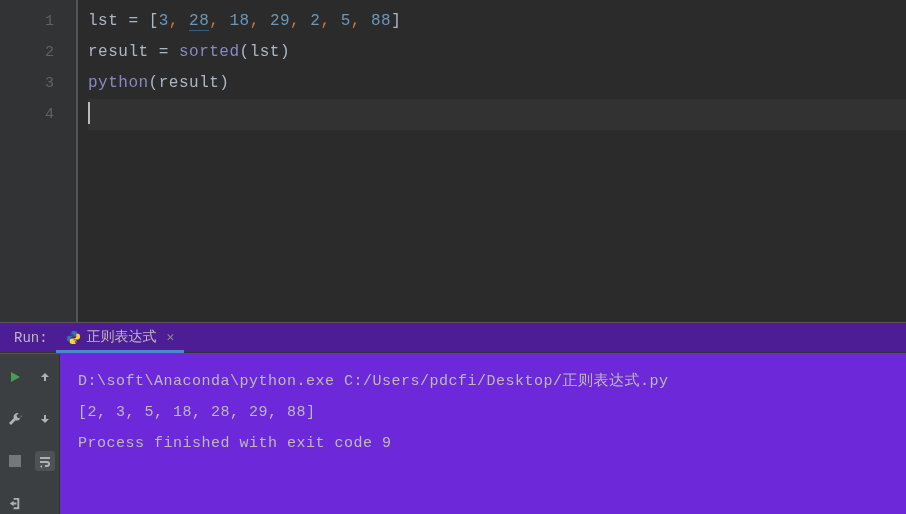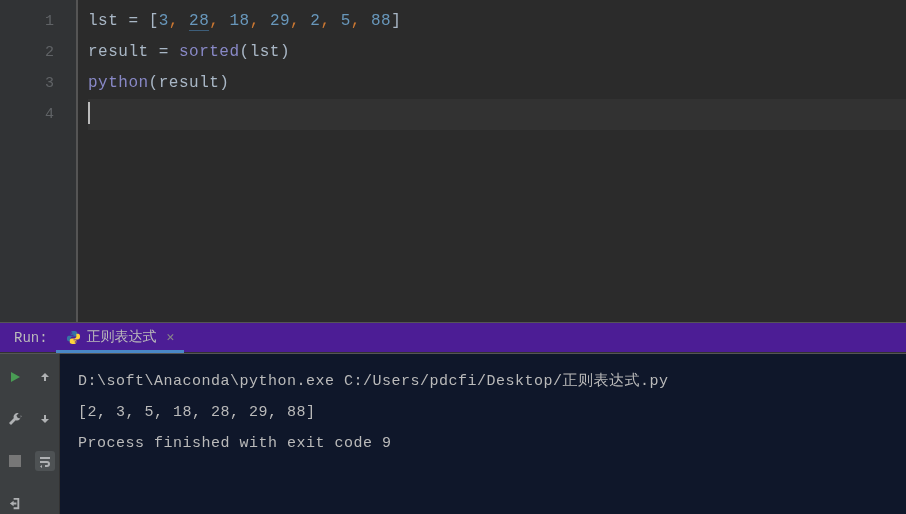--- a/index.html
+++ b/index.html
@@ -89,21 +89,21 @@
     border-bottom: 3px solid #4a88c7;
     position: relative;
     top: 1px;
   }
   .run-tab .close-x { color:#888; font-size:13px; margin-left:4px; }
   .py-icon { width: 15px; height: 15px; display: inline-block; }
 
   .run-body {
     flex: 1;
     display: flex;
-    background: #0f172a;
+    background: #6d28d9;
     border-top: 1px solid #555;
   }
   .run-tool-col {
     width: 30px;
     background: #3c3f41;
     display: flex;
     flex-direction: column;
     align-items: center;
     padding-top: 12px;
     gap: 20px;

